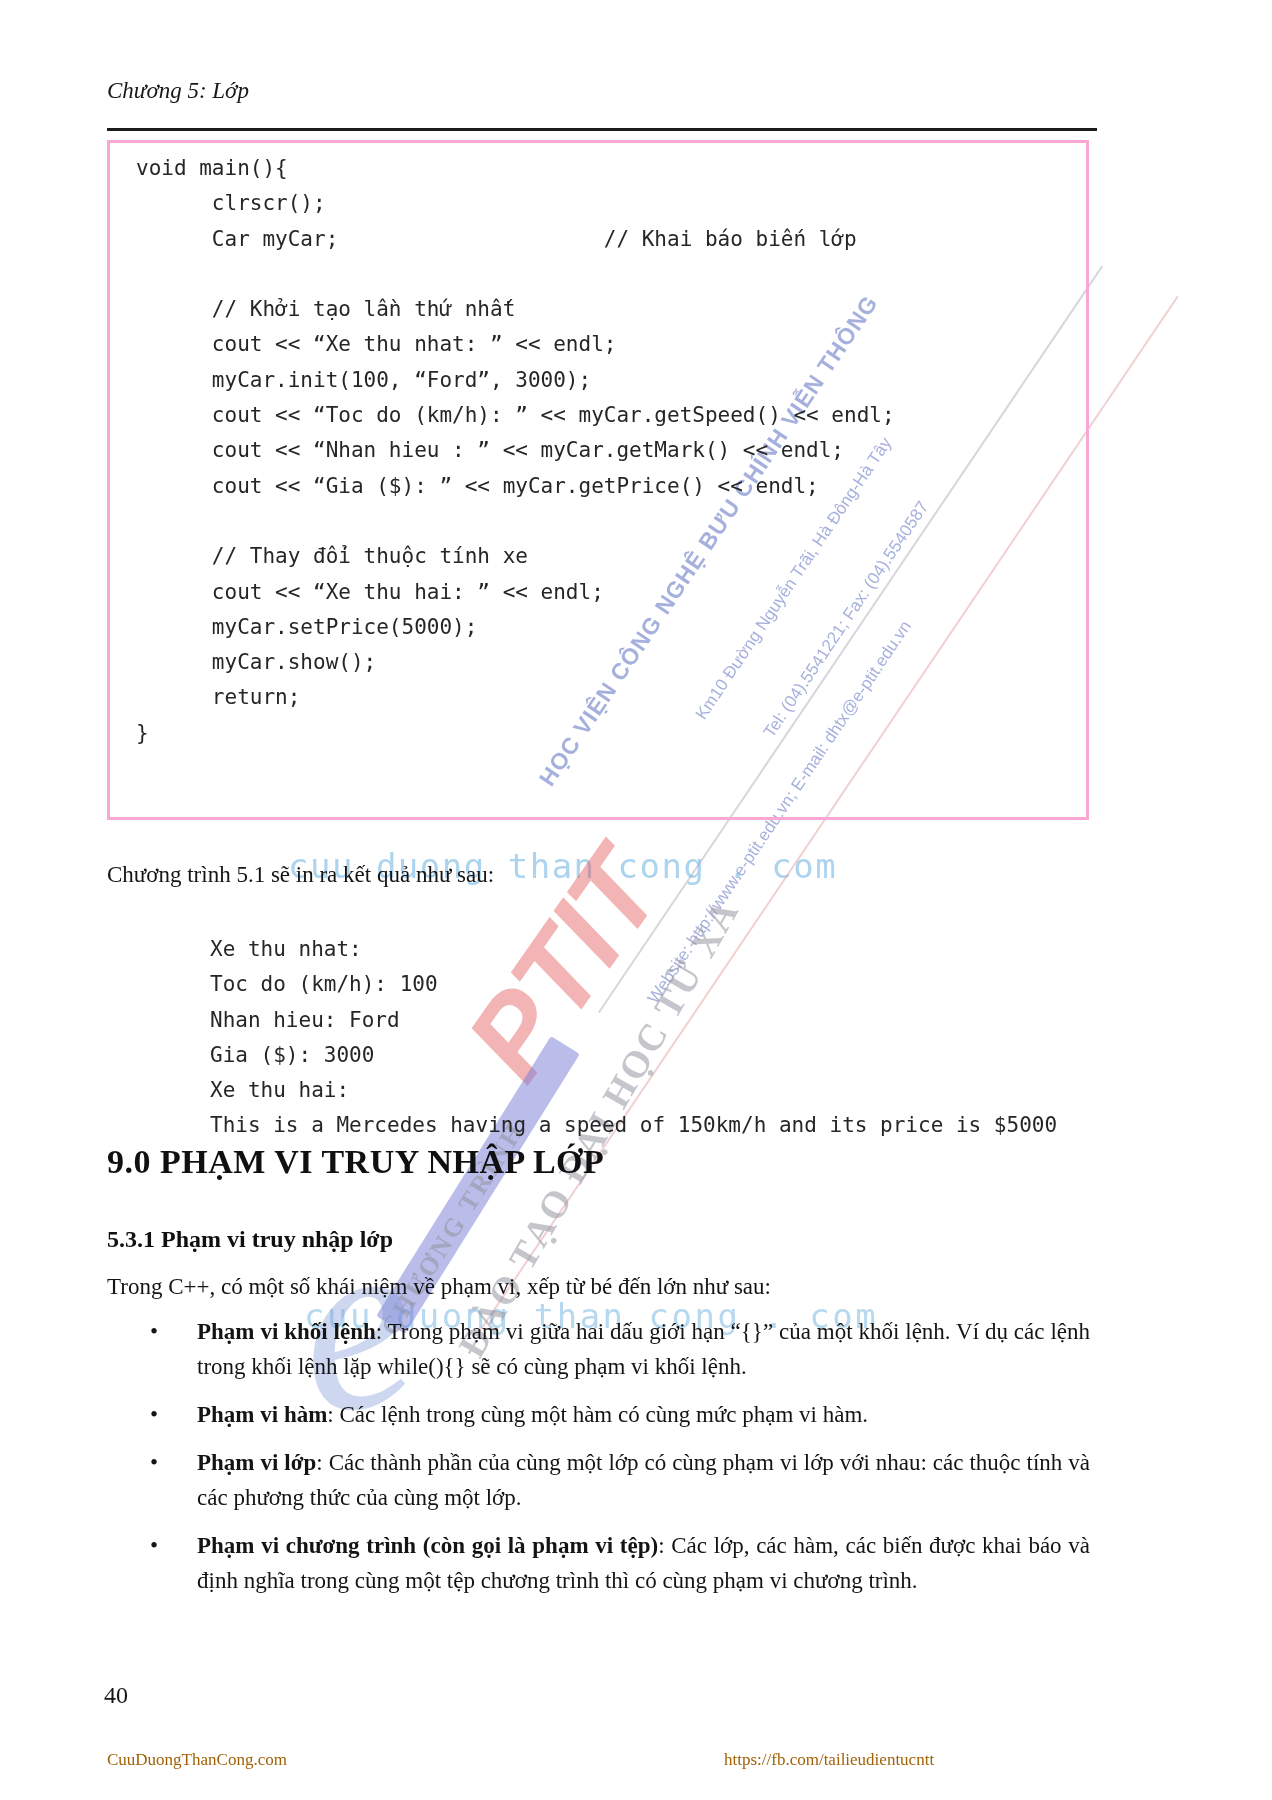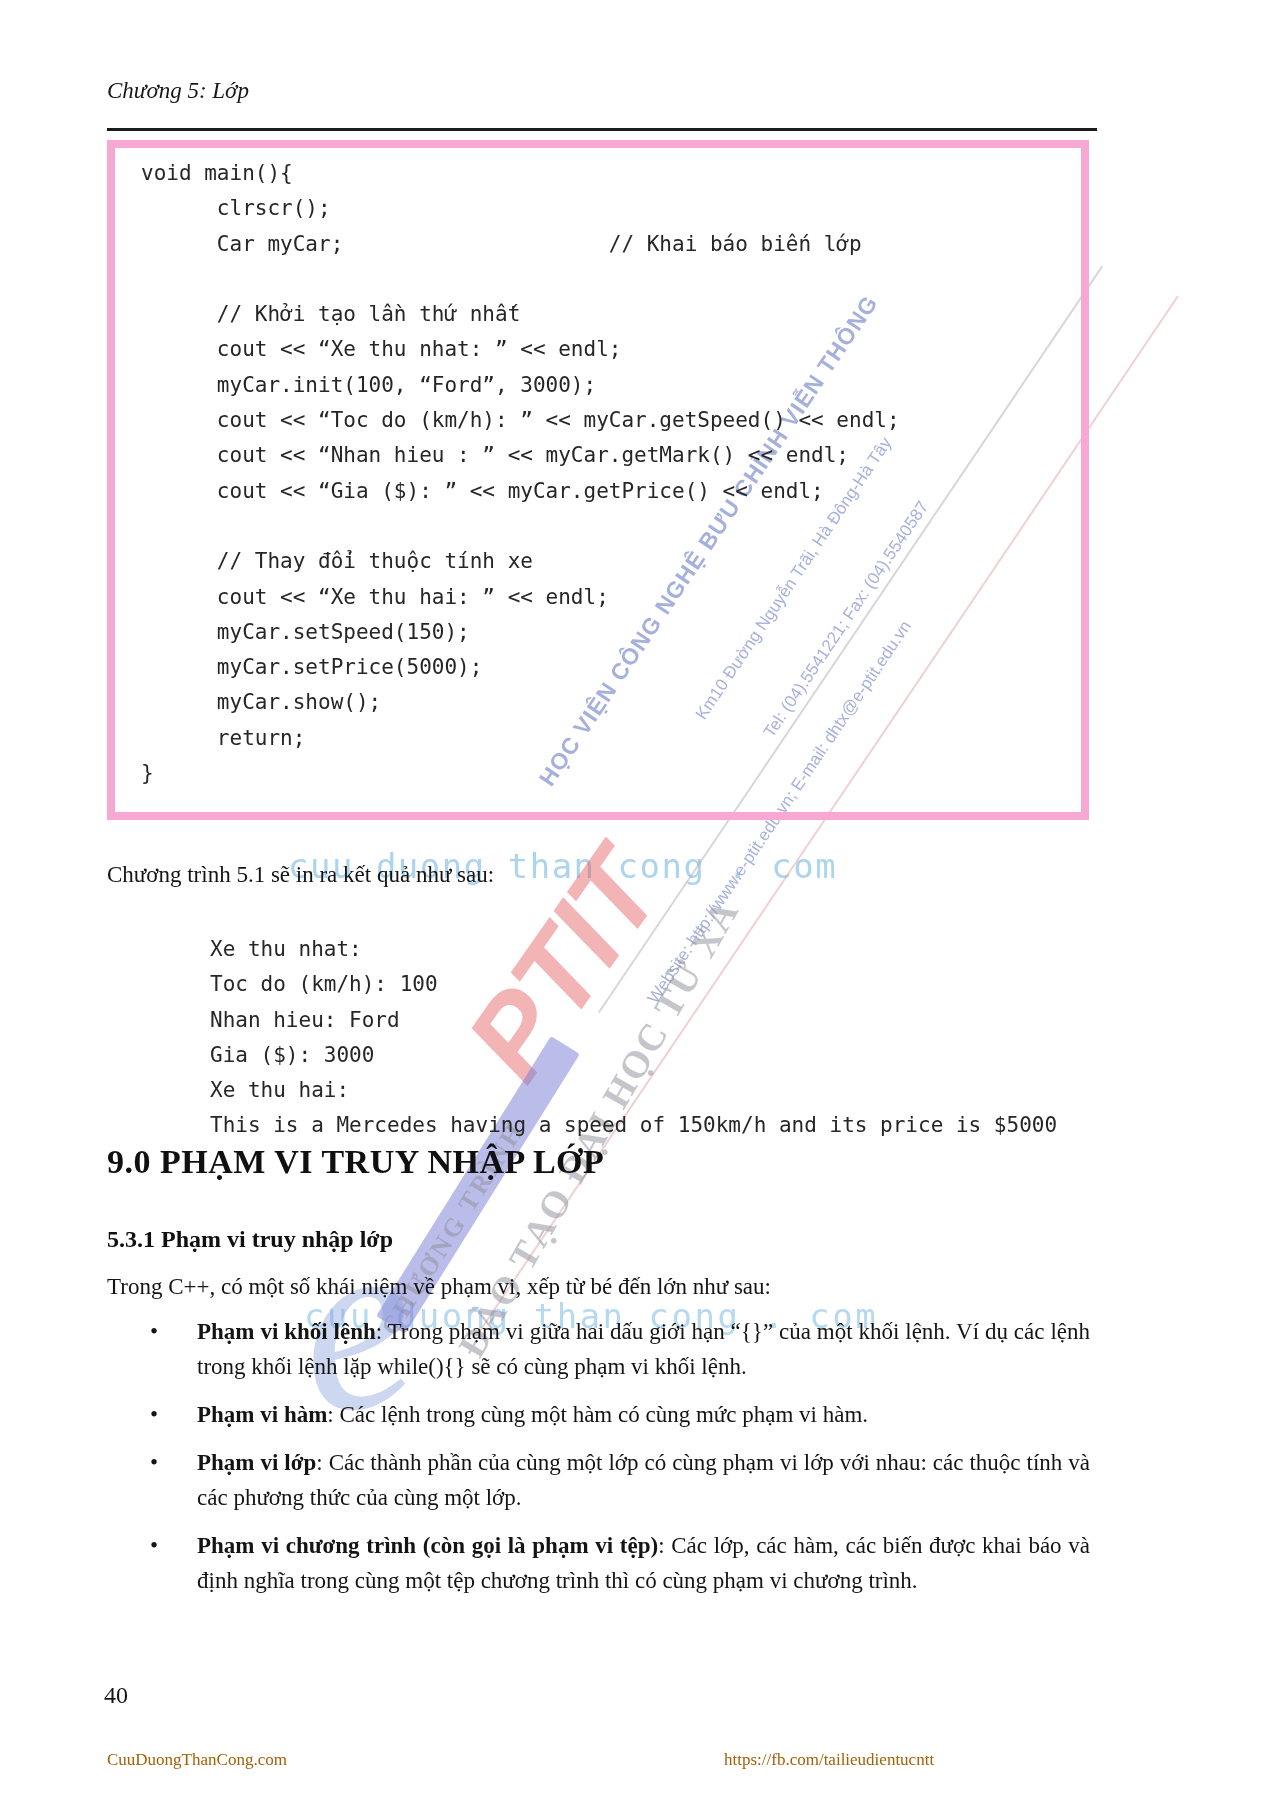--- a/index.html
+++ b/index.html
@@ -52,21 +52,21 @@
   }
   
   .content { position:relative; z-index:1; }
   .running-head {
     position:absolute; left:107px; top:78px;
     font-style:italic; font-size:23px; color:#171717;
   }
   .head-rule { position:absolute; left:107px; top:128px; width:990px; height:3px; background:#1c1c1c; }
   .code-box {
     position:absolute; left:107px; top:140px; width:982px; height:680px;
-    border:8px solid #f9a8d4; box-sizing:border-box;
+    border:3px solid #f9a8d4; box-sizing:border-box;
     padding:8px 16px 0 26px; background:transparent;
   }
   .mono { font-family:"DejaVu Sans Mono", monospace; font-size:21px; color:#262626; }
   .code-line, .out-line { height:35.3px; white-space:pre; line-height:35.3px; }
   .result-intro { position:absolute; left:107px; top:862px; font-size:23px; }
   .program-output { position:absolute; left:210px; top:896px;margin-top:36px; }
   .sec-heading {
     position:absolute; left:107px; top:1143px;
     font-size:34px; font-weight:bold; letter-spacing:0.5px; color:#101010;
   }
@@ -127,21 +127,20 @@
       <div class="code-line"></div>
       <div class="code-line">      // Khởi tạo lần thứ nhất</div>
       <div class="code-line">      cout &lt;&lt; “Xe thu nhat: ” &lt;&lt; endl;</div>
       <div class="code-line">      myCar.init(100, “Ford”, 3000);</div>
       <div class="code-line">      cout &lt;&lt; “Toc do (km/h): ” &lt;&lt; myCar.getSpeed() &lt;&lt; endl;</div>
       <div class="code-line">      cout &lt;&lt; “Nhan hieu : ” &lt;&lt; myCar.getMark() &lt;&lt; endl;</div>
       <div class="code-line">      cout &lt;&lt; “Gia ($): ” &lt;&lt; myCar.getPrice() &lt;&lt; endl;</div>
       <div class="code-line"></div>
       <div class="code-line">      // Thay đổi thuộc tính xe</div>
       <div class="code-line">      cout &lt;&lt; “Xe thu hai: ” &lt;&lt; endl;</div>
-      <div class="code-line">      myCar.setSpeed(150);</div>
       <div class="code-line">      myCar.setPrice(5000);</div>
       <div class="code-line">      myCar.show();</div>
       <div class="code-line">      return;</div>
       <div class="code-line">}</div>
     </div>
 
     <div class="result-intro">Chương trình 5.1 sẽ in ra kết quả như sau:</div>
 
     <div class="program-output mono">
       <div class="out-line">Xe thu nhat:</div>

